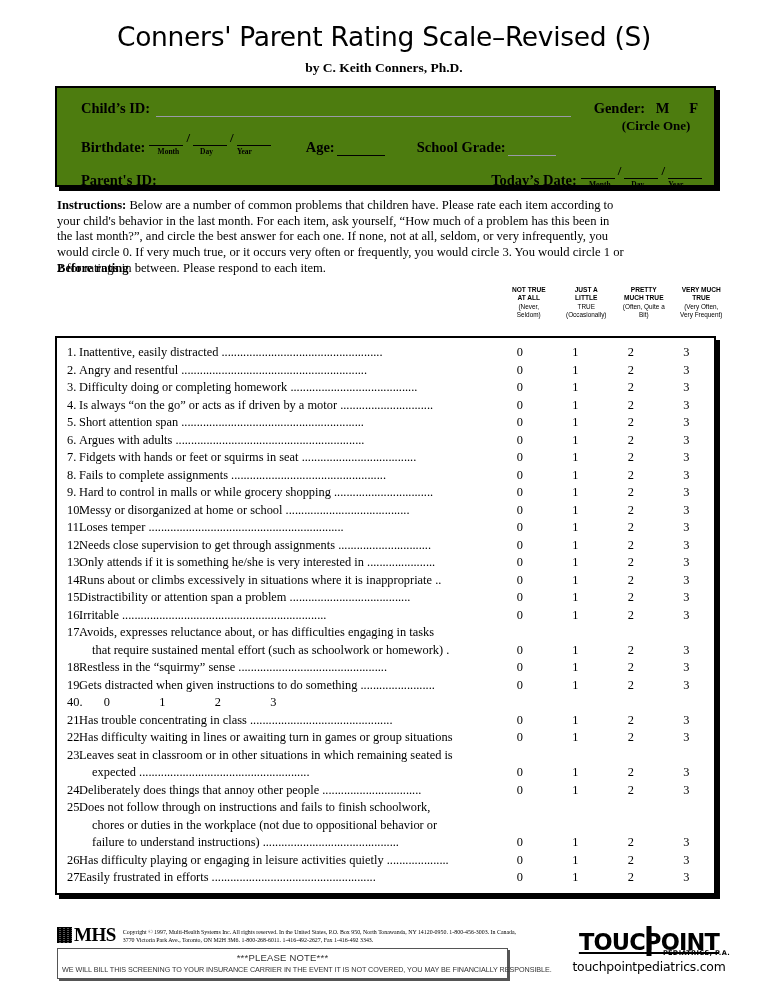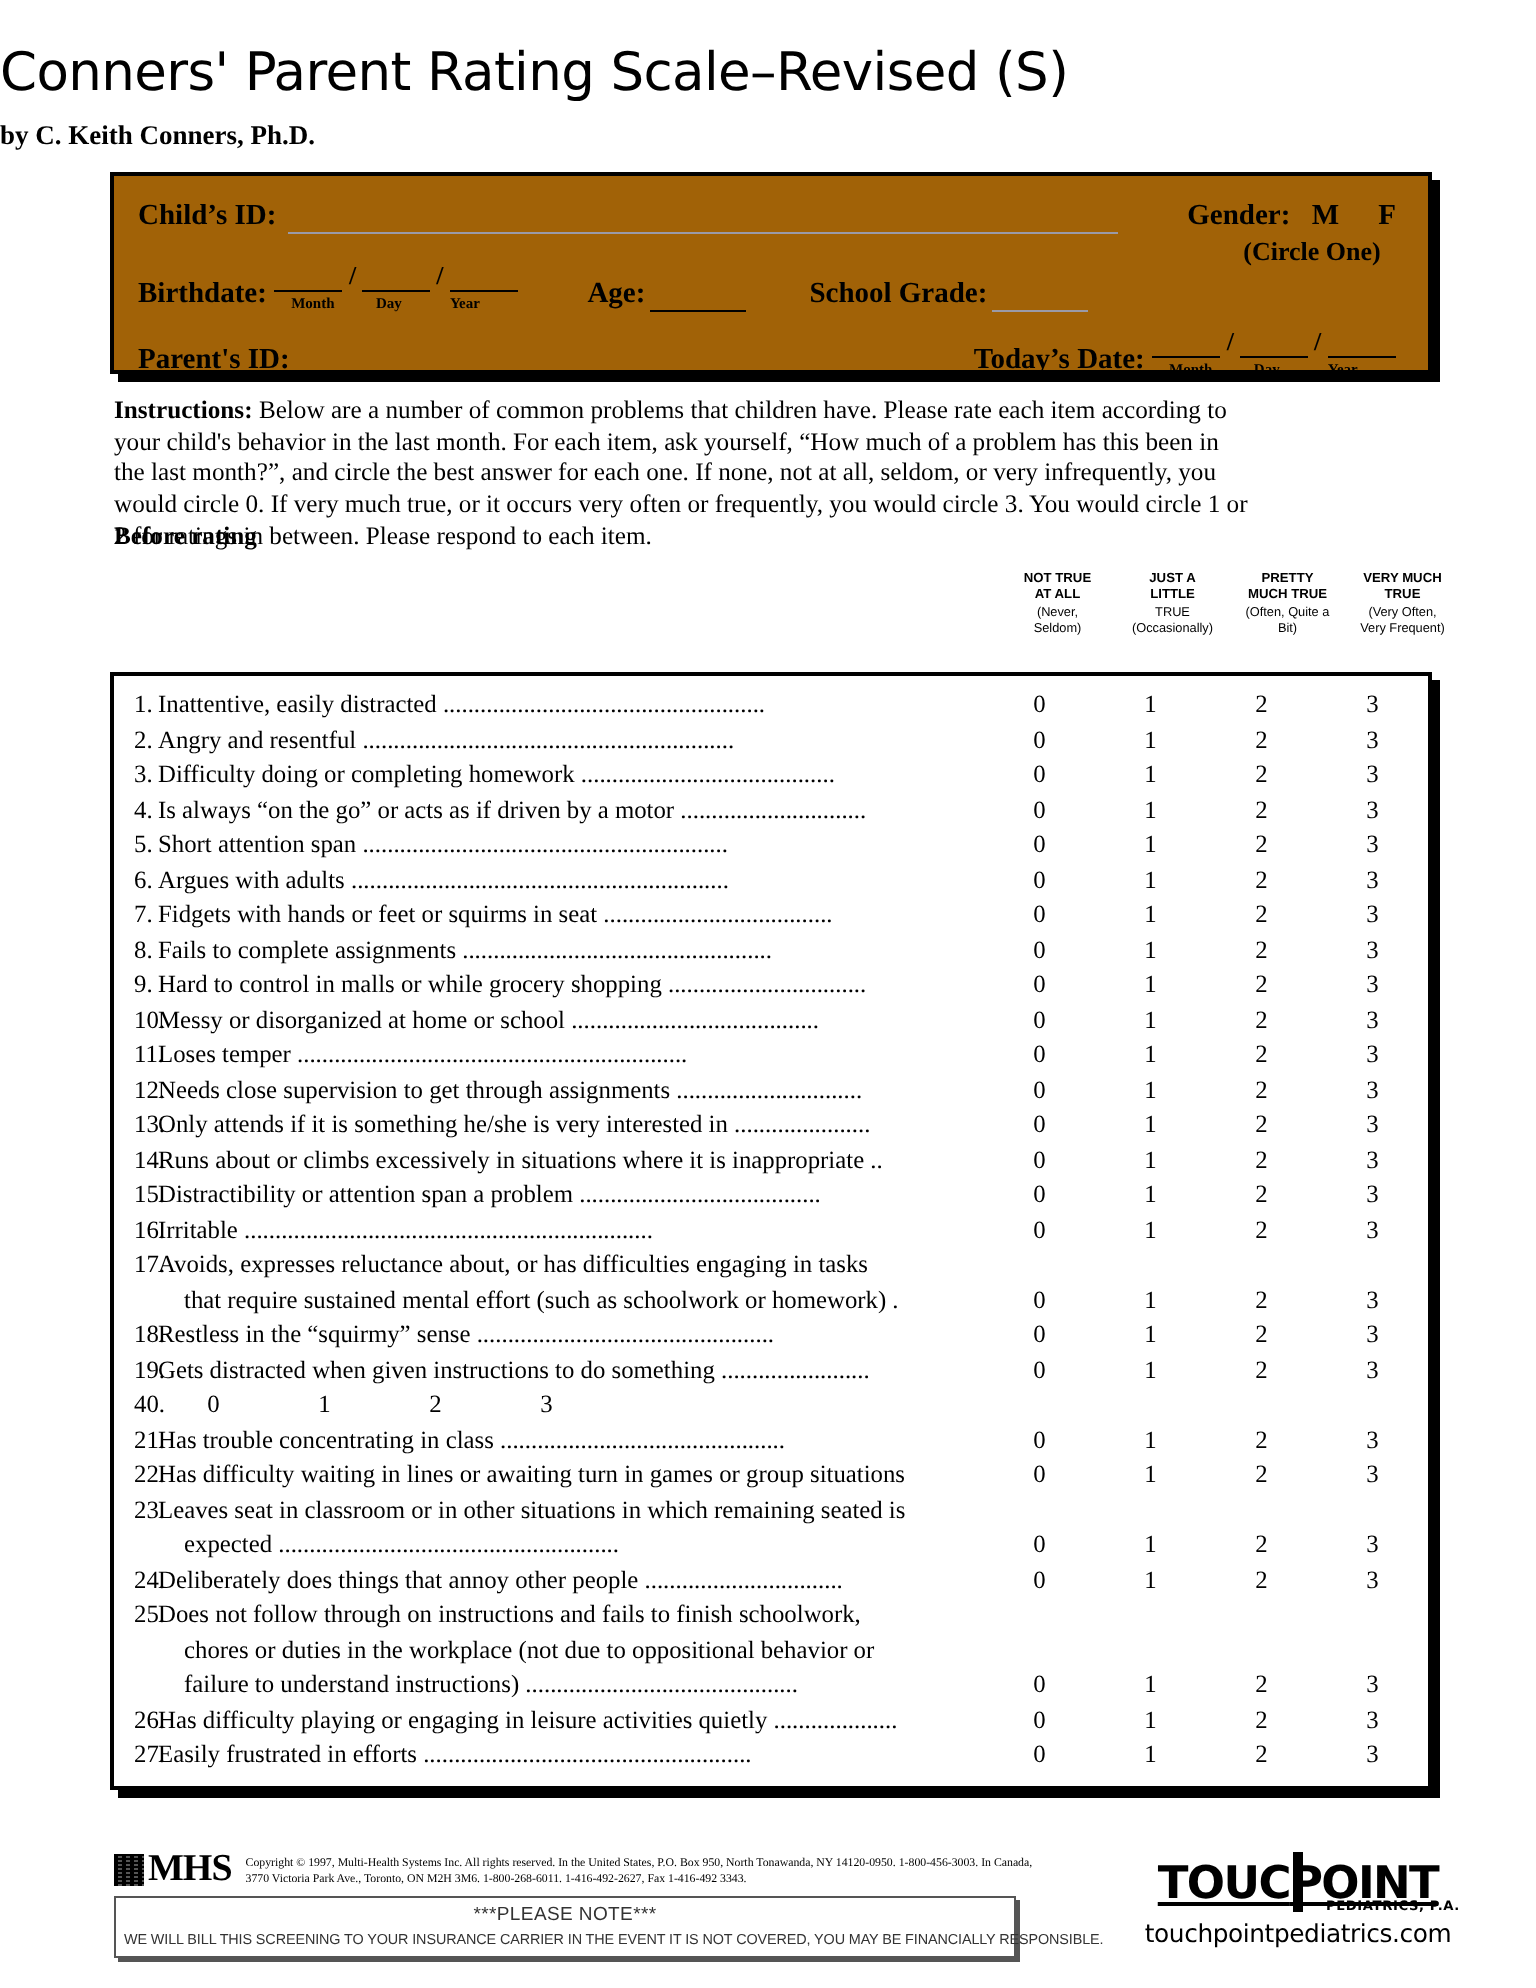--- a/index.html
+++ b/index.html
@@ -17,20 +17,21 @@
   }
   .page {
     width: 768px;
     height: 994px;
     position: relative;
     box-sizing: border-box;
   }
 
   
   .title-block {
+    text-align: center;
     padding-top: 22px;
   }
   .doc-title {
     font-family: "DejaVu Sans", sans-serif;
     font-size: 26.5px;
     font-weight: 400;
     letter-spacing: -0.3px;
     margin: 0;
     line-height: 1.1;
   }
@@ -39,23 +40,23 @@
     font-weight: bold;
     font-size: 13.5px;
     margin: 9px 0 0 0;
   }
 
   
   .demo-box {
     position: relative;
     margin: 10px 52px 0 55px;
     border: 2.5px solid #000;
-    background: #a16207;
+    background: #4d7c0f;
     box-shadow: 4px 4px 0 0 #000;
-    padding: 10px 12px 8px 12px;
+    padding: 10px 12px 8px 24px;
     box-sizing: border-box;
     height: 101px;
   }
   .demo-row {
     position: relative;
     display: flex;
     align-items: flex-end;
   }
   .lbl {
     font-family: "Liberation Serif", serif;

